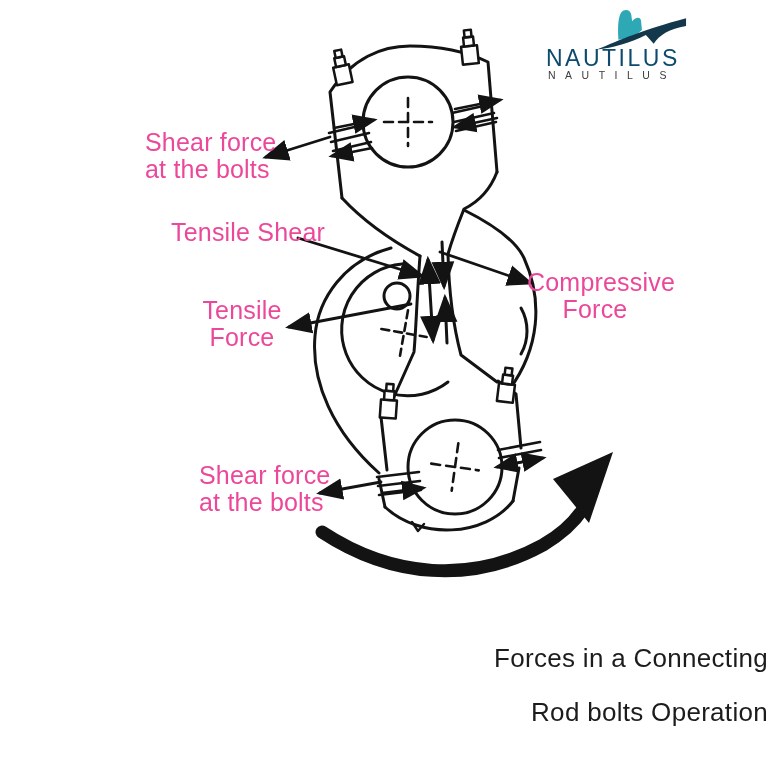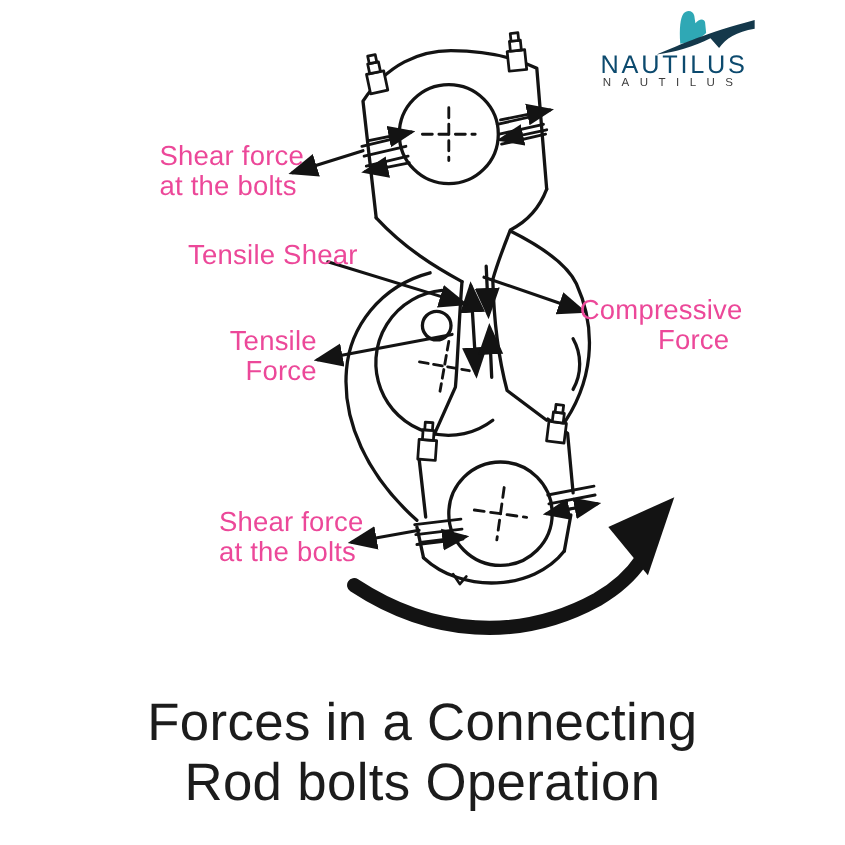--- a/index.html
+++ b/index.html
@@ -3,24 +3,24 @@
 <meta charset="utf-8">
 <style>
   html,body{margin:0;padding:0;}
   body{width:768px;height:768px;background:#ffffff;overflow:hidden;
        font-family:"Liberation Sans", sans-serif;}
   .canvas{position:relative;width:768px;height:768px;background:#ffffff;}
   .diagram-svg{position:absolute;left:0;top:0;width:768px;height:768px;}
 
   .lbl{position:absolute;font-size:25px;line-height:27px;color:#ec4899;
        letter-spacing:.2px;white-space:nowrap;}
-  .lbl.center{text-align:right;white-space:normal;}
+  .lbl.center{text-align:center;white-space:normal;}
 
-  .title{position:absolute;left:0;top:631px;width:768px;text-align:center;
-         font-size:48px;line-height:54px;color:#1c1c1c;letter-spacing:.3px;}
+  .title{position:absolute;left:0;top:631px;width:768px;text-align:right;
+         font-size:26px;line-height:54px;color:#1c1c1c;letter-spacing:.3px;}
 
   .logo{position:absolute;left:545px;top:4px;width:146px;height:78px;}
   .logo-icon{position:absolute;left:46px;top:2px;width:98px;height:46px;}
   .logo-name{position:absolute;left:1px;top:41px;width:144px;
              font-weight:normal;font-size:23px;letter-spacing:2.5px;color:#0c4a6e;}
   .logo-tag{position:absolute;left:3px;top:65px;width:144px;
             font-size:10.5px;letter-spacing:9.5px;color:#3b3b3b;}
 </style>
 </head>
 <body>

